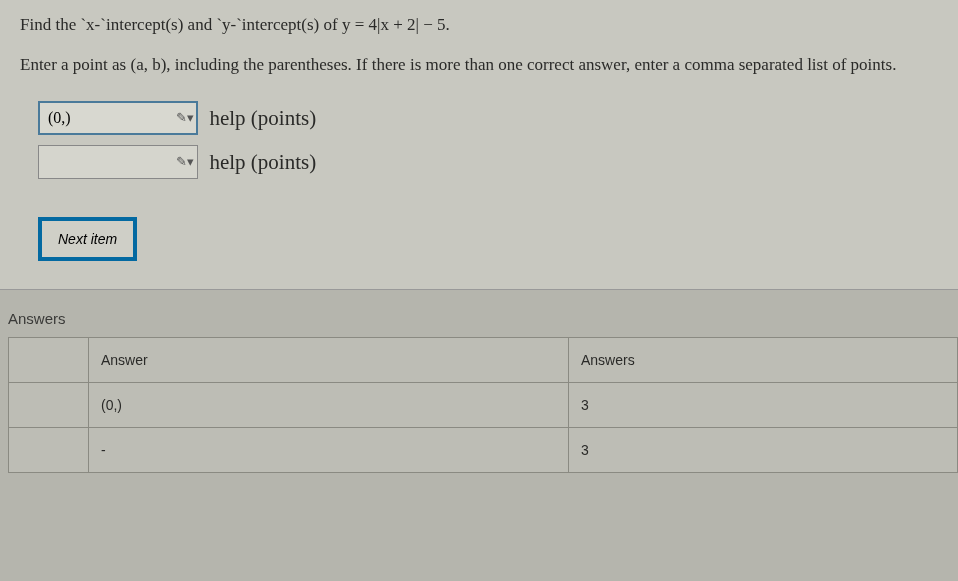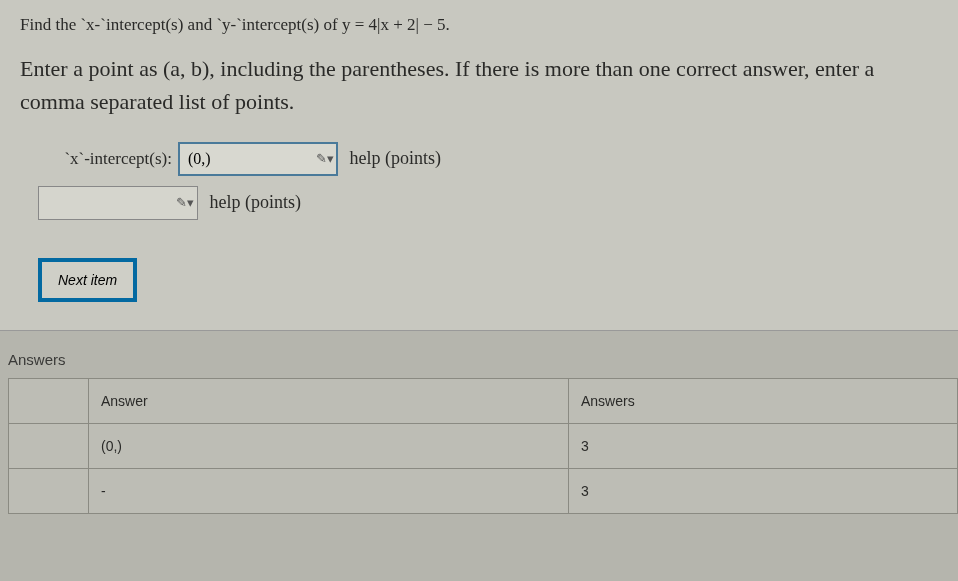--- a/index.html
+++ b/index.html
@@ -15,21 +15,21 @@
       background: #c8c8c0;
       padding: 12px 20px 28px 20px;
       border-bottom: 1px solid #999;
     }
     .question-text {
       font-size: 17px;
       line-height: 1.5;
       margin-bottom: 14px;
     }
     .instruction-text {
-      font-size: 22px;
+      font-size: 17px;
       line-height: 1.5;
       margin-bottom: 24px;
     }
     .input-group {
       display: flex;
       align-items: center;
       margin-bottom: 10px;
       margin-left: 18px;
     }
     .input-label {
@@ -53,21 +53,21 @@
       background: #d8d8d0;
     }
     .input-icon {
       position: relative;
       left: -22px;
       font-size: 13px;
       color: #555;
       pointer-events: none;
     }
     .help-link {
-      font-size: 18px;
+      font-size: 21px;
       margin-left: -6px;
       color: #2a2a28;
     }
     .next-btn {
       margin-top: 28px;
       margin-left: 18px;
       padding: 10px 16px;
       font-family: Arial, sans-serif;
       font-size: 14px;
       background: #cfcfc7;
@@ -101,21 +101,20 @@
     .answers-table .col-answer { width: 480px; }
   </style>
 </head>
 <body>
 
 <div class="question-panel">
   <p class="question-text">Find the `x-`intercept(s) and `y-`intercept(s) of y = 4|x + 2| − 5.</p>
   <p class="instruction-text">Enter a point as (a, b), including the parentheses. If there is more than one correct answer, enter a comma separated list of points.</p>
 
   <div class="input-group">
-    <span class="input-label">`x`-intercept(s):</span>
     <input type="text" class="text-input active" value="(0,)" style="">
     <span class="input-icon">✎▾</span>
     <span class="help-link">help (points)</span>
   </div>
 
   <div class="input-group">
     <input type="text" class="text-input" value="" style="">
     <span class="input-icon">✎▾</span>
     <span class="help-link">help (points)</span>
   </div>

